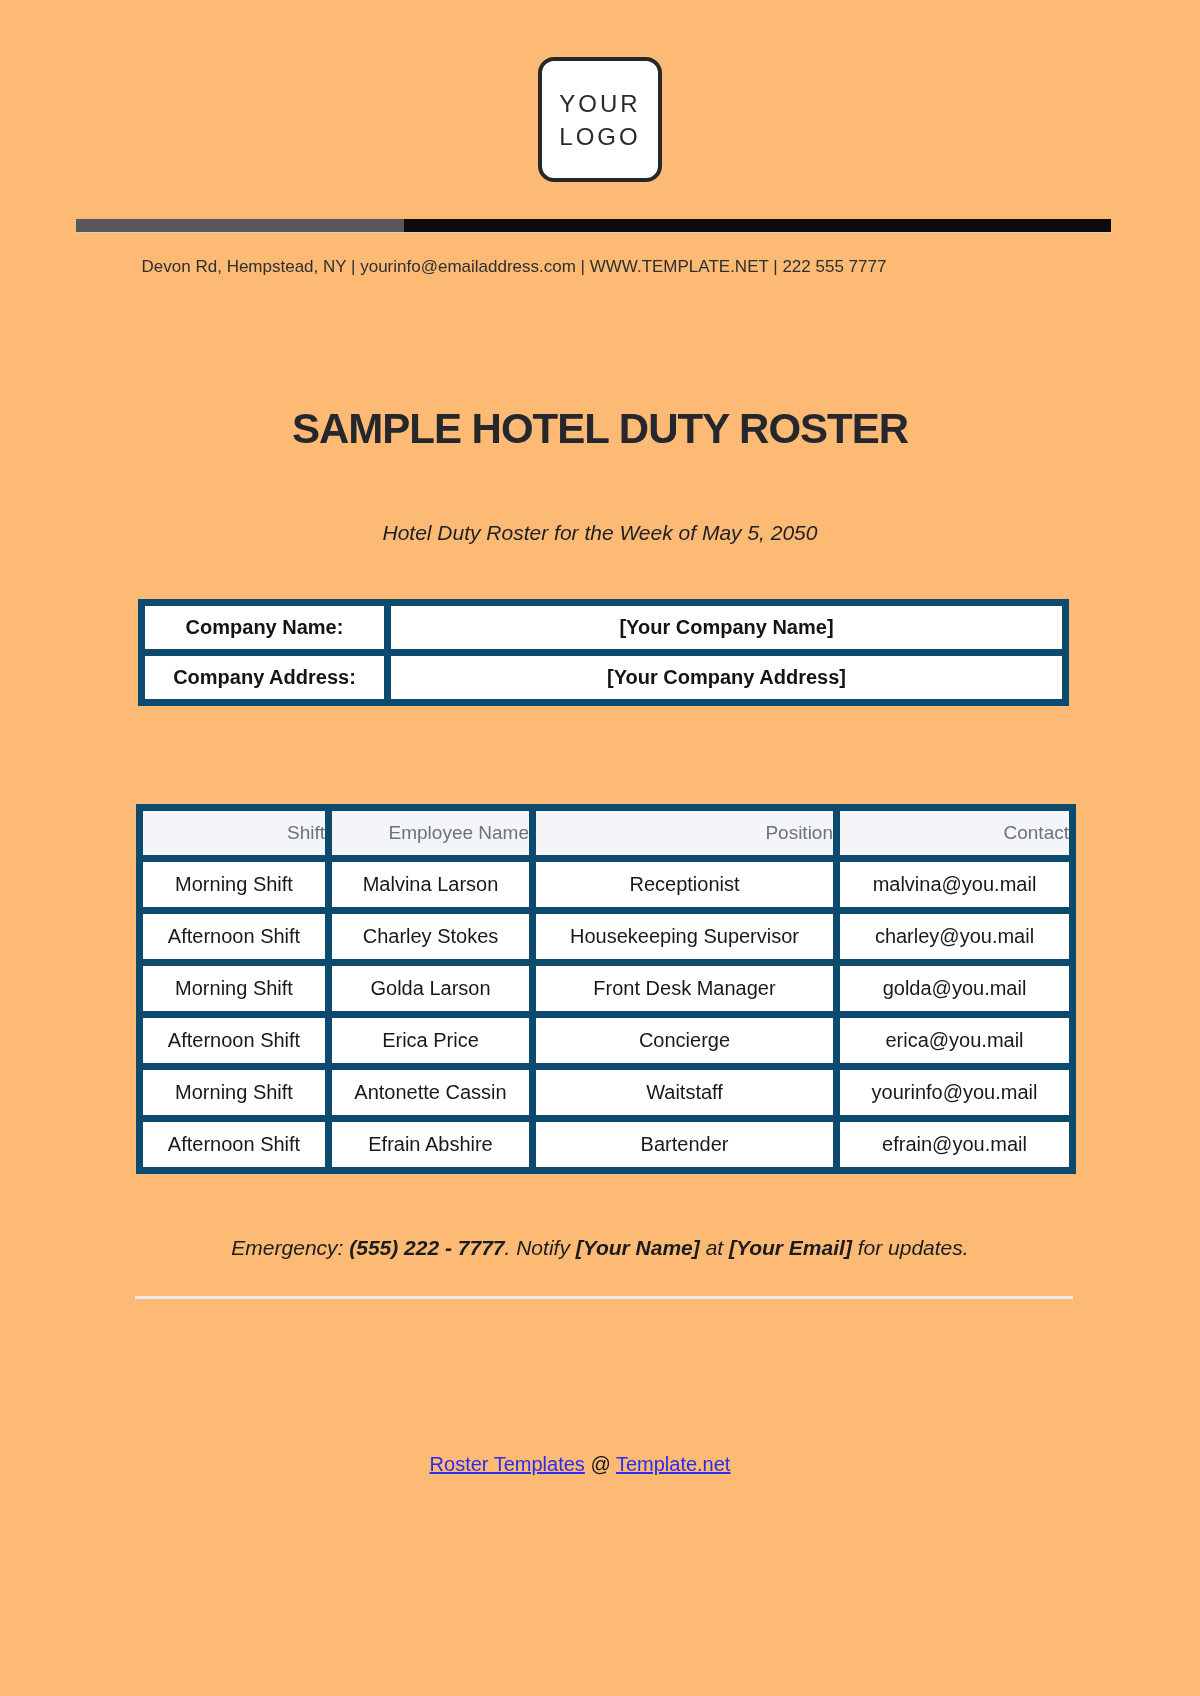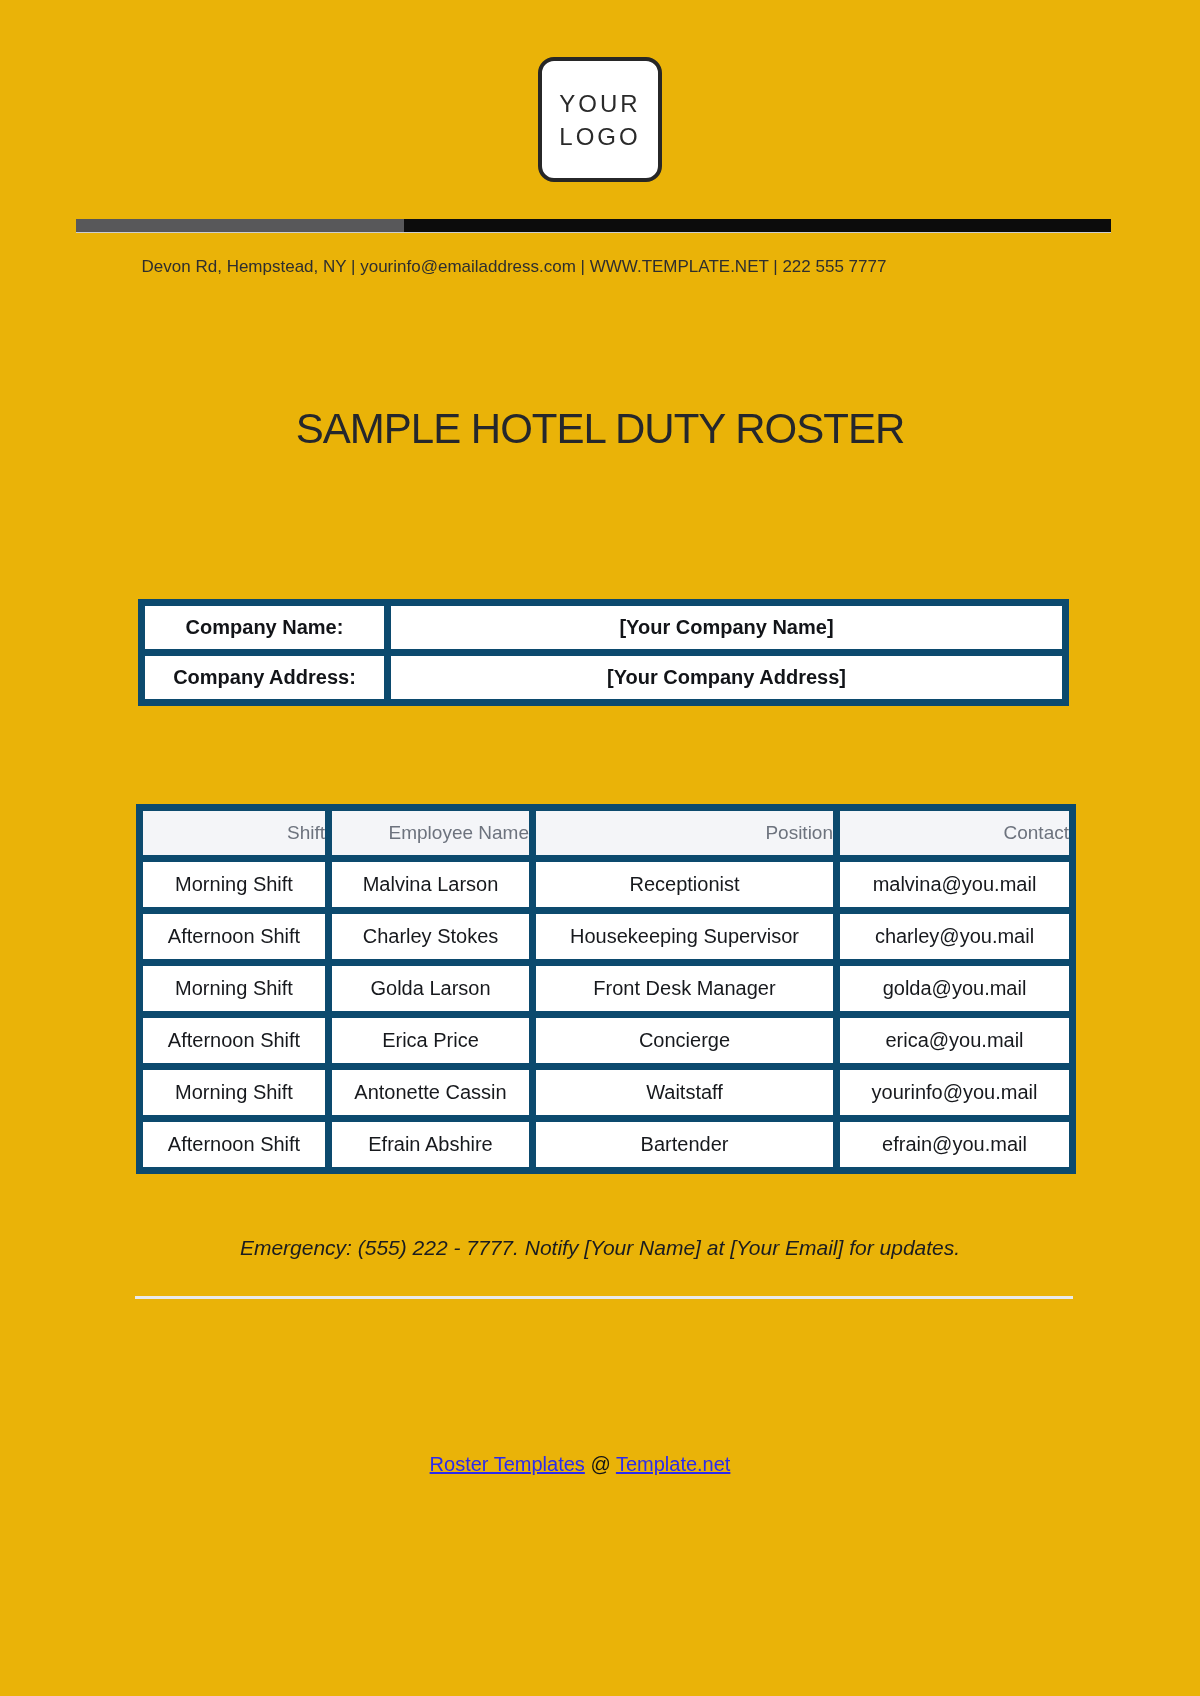--- a/index.html
+++ b/index.html
@@ -1,21 +1,21 @@
 <!DOCTYPE html>
 <html><head>
 <meta charset="utf-8">
 <style>
   html,body{margin:0;padding:0;background:#ffffff;}
   body{
     font-family:"Liberation Sans", sans-serif;
     color:#17191d;
     width:1200px;height:1696px;position:relative;overflow:hidden;
   }
-  .page{position:absolute;left:0;top:0;width:1200px;height:1696px;background:#eab308;}
+  .page{position:absolute;left:0;top:0;width:1200px;height:1696px;background:#fdba74;}
 
   
   .logo-box{
     position:absolute;left:538px;top:57px;width:124px;height:125px;
     border:4px solid #272727;border-radius:16px;box-sizing:border-box;
     display:flex;flex-direction:column;align-items:center;justify-content:center;
     background:#ffffff;
   }
   .logo-line{
     font-size:24px;line-height:33px;letter-spacing:3px;color:#2a2a2a;
@@ -29,21 +29,21 @@
 
   
   .contact-line{
     position:absolute;left:0;top:254px;width:1028px;text-align:center;
     font-size:17px;line-height:26px;color:#2e2e2e;
   }
 
   
   .doc-title{
     position:absolute;left:0;top:404px;width:1200px;text-align:center;
-    font-size:42px;line-height:50px;font-weight:400;letter-spacing:-1px;color:#25272c;
+    font-size:42px;line-height:50px;font-weight:700;letter-spacing:-1px;color:#25272c;
   }
   .doc-subtitle{
     position:absolute;left:0;top:519px;width:1200px;text-align:center;
     font-size:21px;line-height:27px;font-style:italic;color:#1d1f24;
   }
 
   
   table{border-collapse:collapse;table-layout:fixed;}
   td,th{border:7px solid #0c4a6e;text-align:center;vertical-align:middle;padding:0;box-sizing:border-box;}
 
@@ -59,21 +59,21 @@
   .col-shift{width:189px;}
   .col-employee{width:204px;}
   .col-position{width:304px;}
   .col-contact{width:236px;}
 
   
   .emergency-line{
     position:absolute;left:0;top:1233px;width:1200px;text-align:center;
     font-size:21px;line-height:30px;font-style:italic;color:#1a1c20;
   }
-  .emergency-line .strong{font-weight:400;text-align:center;}
+  .emergency-line .strong{font-weight:700;text-align:center;}
 
   
   .bottom-divider{position:absolute;left:135px;top:1296px;width:938px;height:3px;background:#e9eaeb;}
 
   
   .footer-line{
     position:absolute;left:0;top:1449px;width:1160px;text-align:center;
     font-size:20px;line-height:30px;color:#141414;
   }
   .footer-line a{color:#2b2bee;text-decoration:underline;cursor:pointer;}
@@ -90,20 +90,21 @@
 
   <div class="top-bar">
     <div class="seg-gray"></div>
     <div class="seg-black"></div>
   </div>
 
   <div class="contact-line">Devon Rd, Hempstead, NY | yourinfo@emailaddress.com | WWW.TEMPLATE.NET | 222 555 7777</div>
 
   <div class="doc-title">SAMPLE HOTEL DUTY ROSTER</div>
 
+  <div class="doc-subtitle">Hotel Duty Roster for the Week of May 5, 2050</div>
 
   <table class="company-table">
     <tbody>
       <tr>
         <td class="label-col">Company Name:</td>
         <td>[Your Company Name]</td>
       </tr>
       <tr>
         <td class="label-col">Company Address:</td>
         <td>[Your Company Address]</td>

